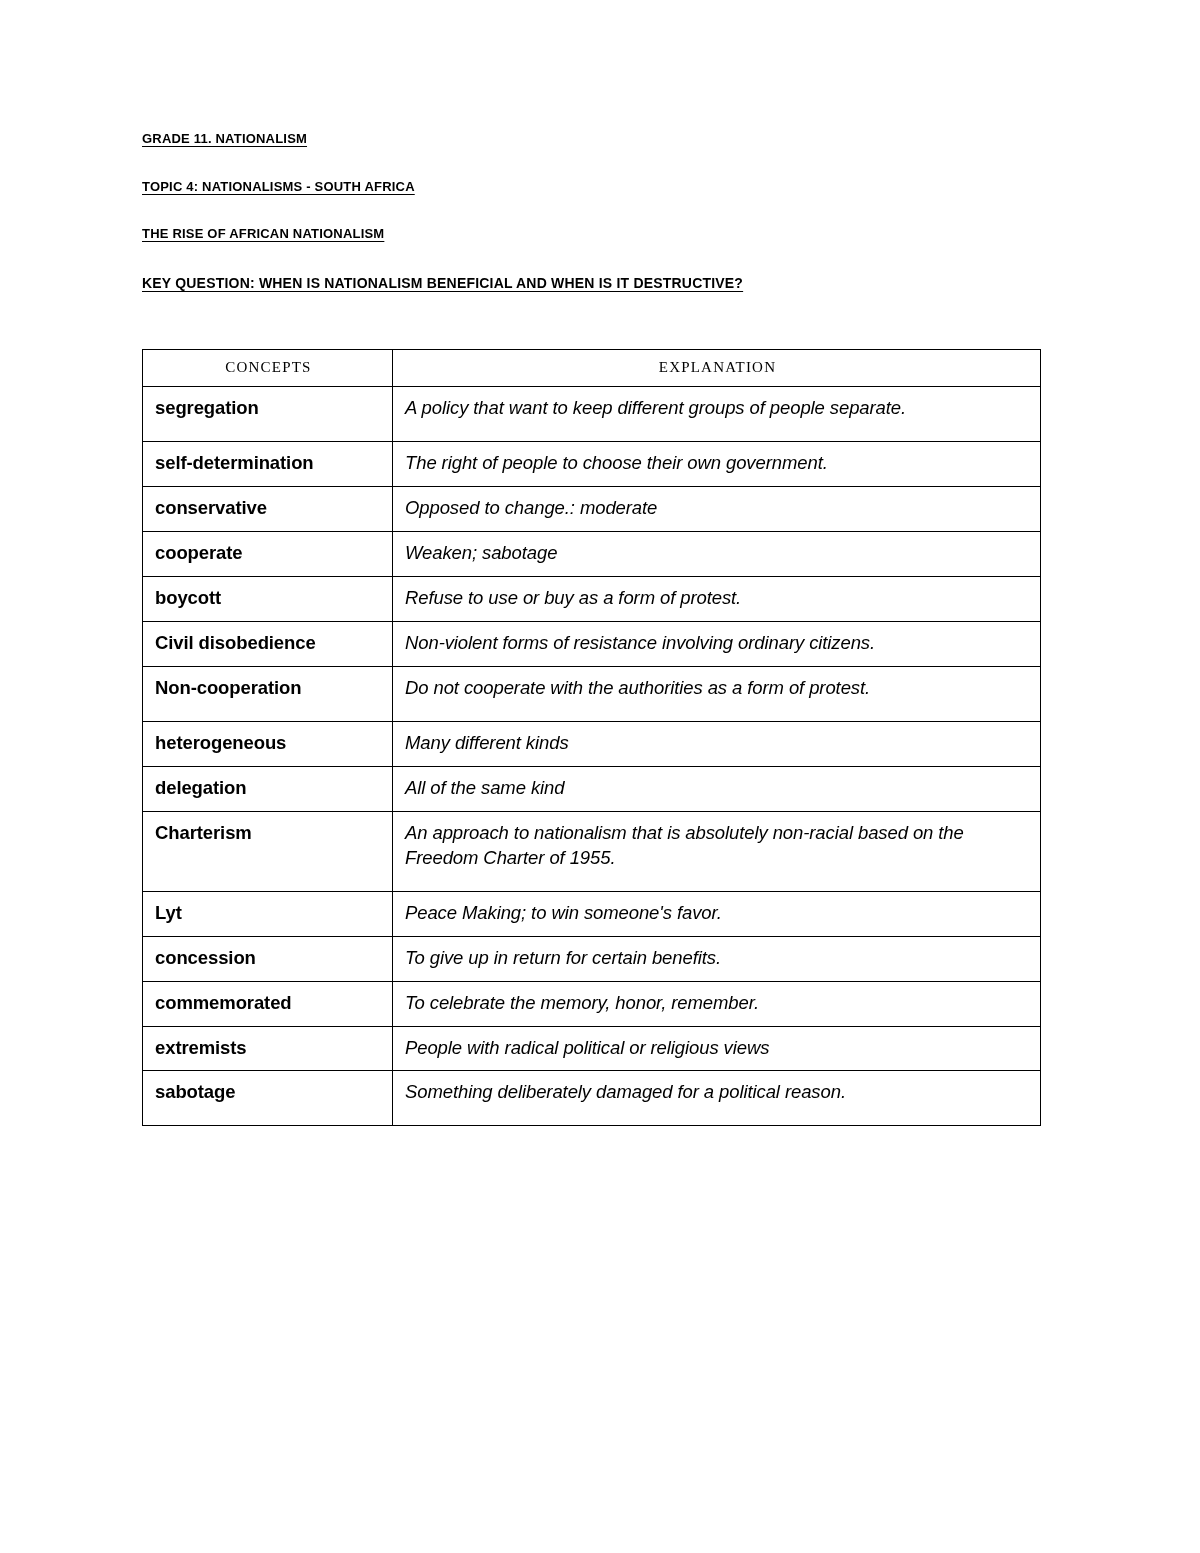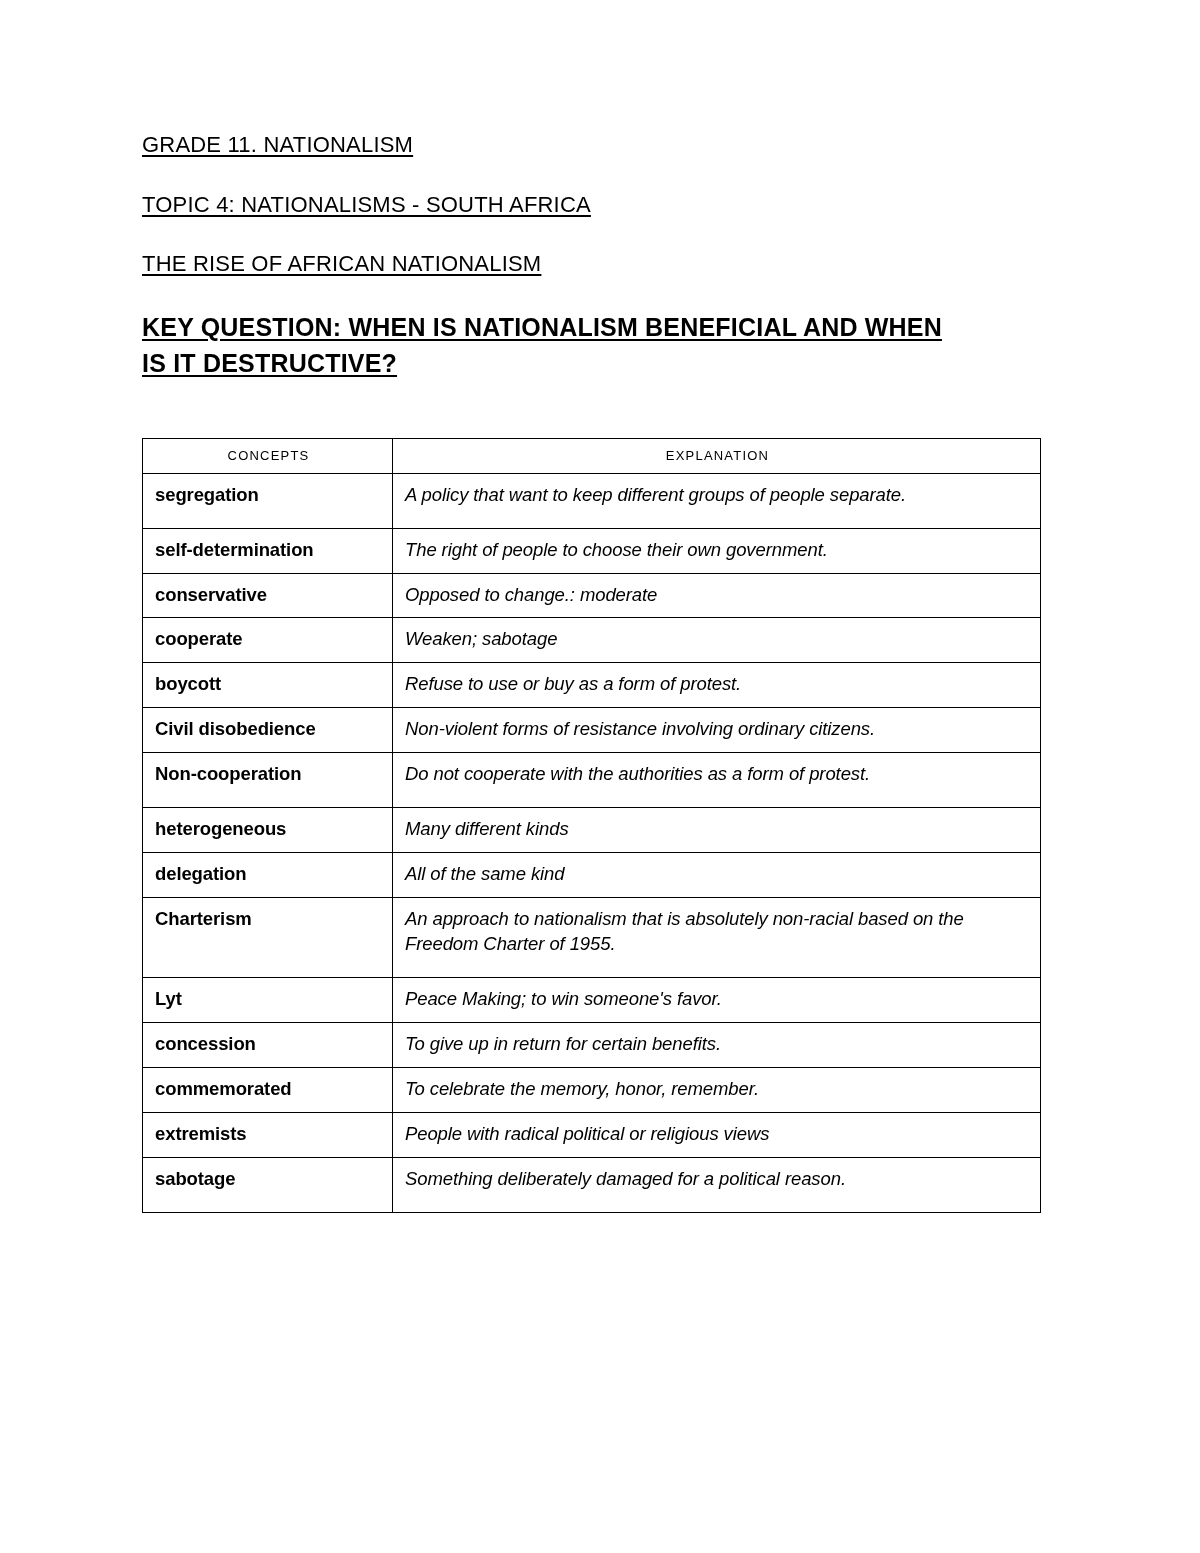--- a/index.html
+++ b/index.html
@@ -17,32 +17,32 @@
     position: relative;
     width: 1200px;
     min-height: 1553px;
     box-sizing: border-box;
     padding: 130px 150px 40px 142px;
   }
   .headings {
     margin: 0 0 0 0;
   }
   .heading-line {
-    font-size: 22px;
-    font-weight: normal;
+    font-size: 13px;
+    font-weight: bold;
     letter-spacing: 0.2px;
     line-height: 1.35;
     margin: 0 0 30px 0;
   }
   .heading-line span {
     text-decoration: underline;
     text-underline-offset: 3px;
   }
   .heading-block {
-    font-size: 25px;
+    font-size: 14px;
     font-weight: bold;
     letter-spacing: 0.2px;
     line-height: 1.45;
     margin: 0 0 12px 0;
     max-width: 820px;
   }
   .heading-block span {
     text-decoration: underline;
     text-underline-offset: 3px;
   }
@@ -54,25 +54,26 @@
   }
   table.concepts td, table.concepts th {
     border: 1.6px solid #000000;
     vertical-align: top;
     padding: 9px 10px 10px 12px;
   }
   table.concepts col.c1 { width: 250px; }
   table.concepts col.c2 { width: 648px; }
   th.hdr {
     text-align: center;
-    font-size: 13px;
+    font-size: 15px;
     font-weight: normal;
     letter-spacing: 1.2px;
     padding-top: 13px;
     padding-bottom: 16px;
+    font-family: Liberation Serif, serif;
   }
   td.concept {
     font-size: 18.5px;
     font-weight: bold;
     letter-spacing: -0.1px;
     line-height: 1.3;
   }
   td.explanation {
     font-size: 18.5px;
     font-style: italic;

